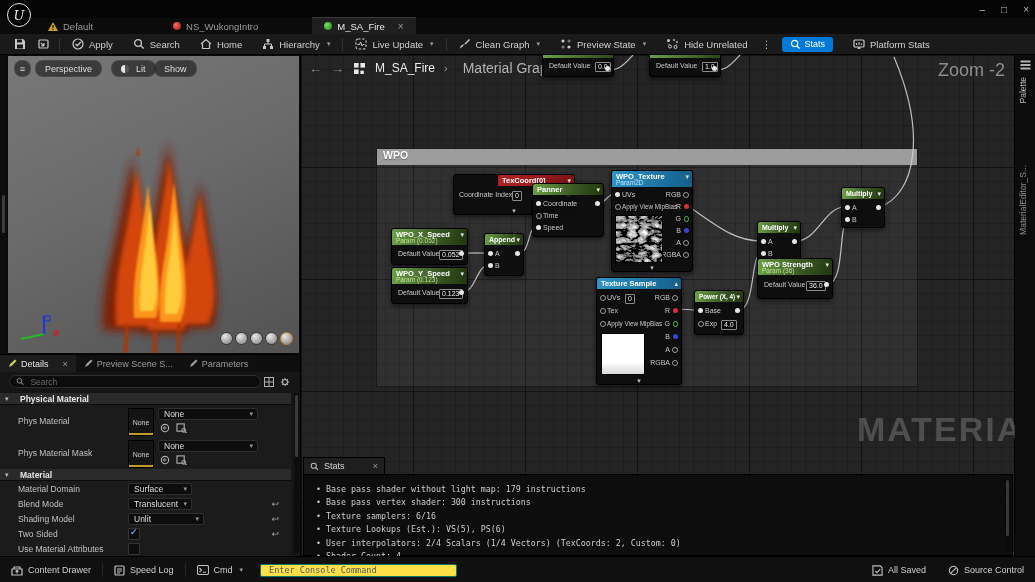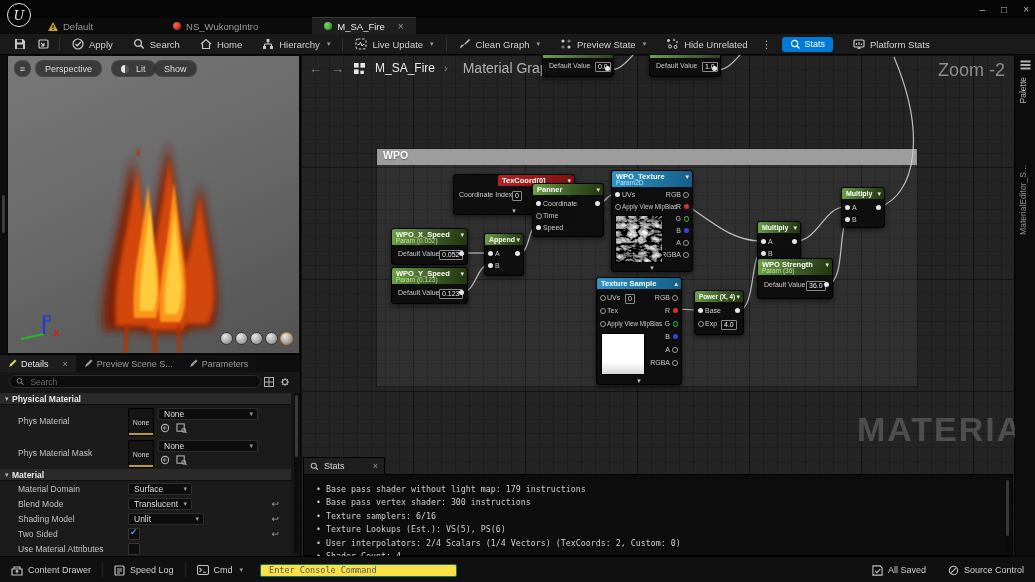--- a/index.html
+++ b/index.html
@@ -41,21 +41,21 @@
   .details{position:absolute;left:0;top:354px;width:300px;height:202px;background:#161616;border-top:1px solid #000;}
   .dtabs{position:absolute;left:0;top:0;width:300px;height:17px;background:#0e0e0e;display:flex;}
   .dtab{height:17px;display:flex;align-items:center;gap:4px;padding:0 8px;color:#9a9a9a;font-size:9px;background:#101010;}
   .dtab.active{background:#1d1d1d;color:#e4e4e4;}
   .srchrow{position:absolute;left:0;top:18px;width:300px;height:18px;}
   .srch{position:absolute;left:9px;top:2px;width:252px;height:13px;border-radius:7px;background:#0c0c0c;border:1px solid #2c2c2c;
         display:flex;align-items:center;gap:4px;padding:0 6px;box-sizing:border-box;}
   .srch input{background:transparent;border:0;outline:0;color:#bbb;font-size:8.5px;width:100%;font-family:"Liberation Sans",sans-serif;}
   .srch input::placeholder{color:#6a6a6a;}
   .dsec{position:absolute;left:0;width:291px;height:12px;background:#2a2a2a;color:#e6e6e6;font-weight:bold;font-size:8.5px;
-        display:flex;align-items:center;padding-left:12px;box-sizing:border-box;border-bottom:1px solid #0c0c0c;}
+        display:flex;align-items:center;padding-left:20px;box-sizing:border-box;border-bottom:1px solid #0c0c0c;}
   .dsec::before{content:"▾";position:absolute;left:5px;font-size:7px;color:#bbb;font-weight:normal;}
   .drow{position:absolute;left:0;width:291px;border-bottom:1px solid #101010;background:#1b1b1b;}
   .dlabel{position:absolute;left:18px;color:#c2c2c2;font-size:8.5px;}
   .dd{position:absolute;height:12px;background:#0d0d0d;border:1px solid #2e2e2e;border-radius:2px;color:#ddd;font-size:8.5px;
       display:flex;align-items:center;padding:0 5px;box-sizing:border-box;}
   .dd::after{content:"▾";position:absolute;right:4px;font-size:7px;color:#9a9a9a;}
   .thumb{position:absolute;width:24px;height:26px;background:#141414;border:1px solid #000;color:#cfcfcf;font-size:7px;
          display:flex;align-items:center;justify-content:center;}
   .thumb::after{content:"";position:absolute;left:0;right:0;bottom:0;height:2px;background:#c49a2a;}
   .cb{position:absolute;width:10px;height:10px;background:#0d0d0d;border:1px solid #353535;border-radius:1px;}

